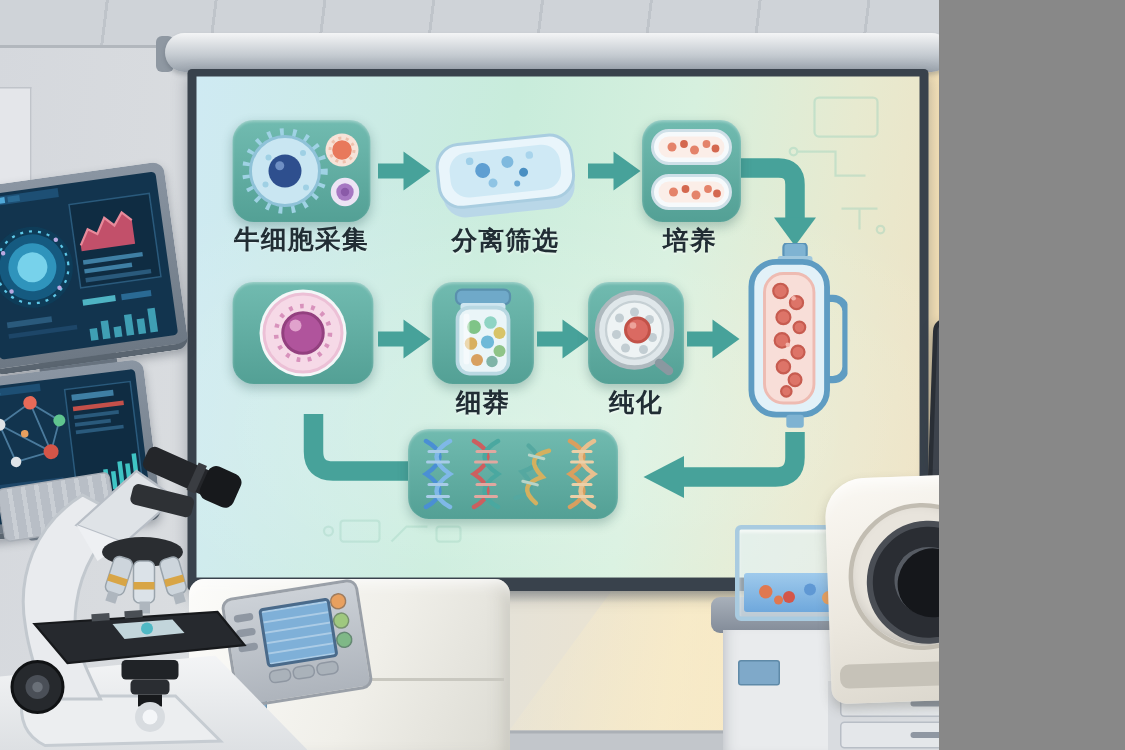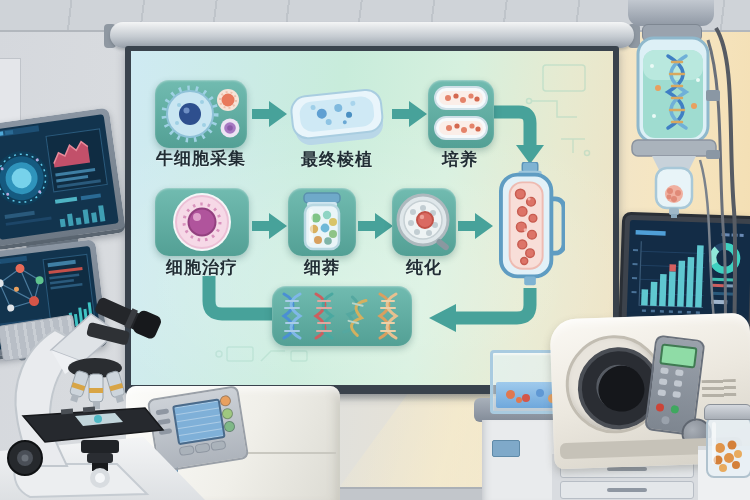--- a/index.html
+++ b/index.html
@@ -1,17 +1,17 @@
 <!DOCTYPE html>
 <html><head>
 <meta charset="utf-8">
 <style>
   html,body{margin:0;padding:0;background:#888;}
-  #scene{position:relative;width:750px;height:500px;overflow:hidden;
-    font-family:Liberation Mono, monospace;
+  #scene{position:relative;width:626px;height:500px;overflow:hidden;
+    font-family:Liberation Serif, serif;
     background:linear-gradient(96deg,#d5d8dd 0%,#dcdfe1 38%,#e9e3d3 64%,#f6e6c2 85%,#f3ddb0 100%);}
   .abs{position:absolute;}
   
   .ceiling{left:0;top:0;width:750px;height:30px;
     background:repeating-linear-gradient(97deg,#cfd3d8 0 70px,#bfc4ca 70px 72px),linear-gradient(#dde0e4,#cdd1d6);
     border-bottom:2px solid #b2b7bd;}
   .floor{left:0;top:487px;width:750px;height:13px;background:#c2c6cb;border-top:2px solid #abb0b6;}
   .beam{left:330px;top:382px;width:270px;height:118px;
     background:linear-gradient(105deg,rgba(255,244,214,0) 0%,rgba(255,240,198,.5) 45%,rgba(255,236,190,.2) 100%);
     clip-path:polygon(32% 0,62% 0,100% 100%,0 100%);}
@@ -203,21 +203,21 @@
       <rect x="4" y="34" width="52" height="22" rx="11" fill="#f6fafc" stroke="#cfe0e8" stroke-width="2"></rect>
       <rect x="8" y="38" width="44" height="14" rx="7" fill="#fbeee8"></rect>
       <circle cx="18" cy="45" r="3" fill="#e4836a"></circle>
         <circle cx="26" cy="43" r="2.6" fill="#d4684f"></circle>
       <circle cx="33" cy="47" r="3" fill="#e4836a"></circle>
         <circle cx="41" cy="43" r="2.6" fill="#e4836a"></circle>
       <circle cx="47" cy="46" r="2.6" fill="#d4684f"></circle>
     </svg>
   </div>
   <div class="flabel" style="left:140px;top:151px;width:122px;">牛细胞采集</div>
-  <div class="flabel" style="left:277px;top:152px;width:120px;">最终棱植</div>
+  <div class="flabel" style="left:277px;top:152px;width:120px;">分离筛选</div>
   <div class="flabel" style="left:420px;top:152px;width:80px;">培养</div>
 
   <div class="fbox" style="left:155px;top:188px;width:94px;height:68px;">
     <svg width="74" height="62" viewBox="0 0 74 62">
       <circle cx="37" cy="31" r="29" fill="#f4f7f8"></circle>
       <circle cx="37" cy="31" r="26" fill="#f6d9e7" stroke="#ecc0d6" stroke-width="2"></circle>
       <circle cx="37" cy="31" r="18" fill="none" stroke="#d892bc" stroke-width="3" stroke-dasharray="2.5 5"></circle>
       <circle cx="37" cy="31" r="13.5" fill="#b0549c"></circle>
       <circle cx="37" cy="31" r="13.5" fill="none" stroke="#93407f" stroke-width="2"></circle>
       <circle cx="32" cy="26" r="4" fill="#e0a2cc"></circle>
@@ -257,21 +257,20 @@
         <circle cx="23" cy="41" r="3" fill="#c2cdd2"></circle>
       <circle cx="35" cy="42" r="3" fill="#c2cdd2"></circle>
       <circle cx="31" cy="29" r="8" fill="#da6a62" stroke="#c25248" stroke-width="2"></circle>
       <circle cx="28" cy="26" r="2.2" fill="#eda39a"></circle>
       <rect x="45" y="47" width="14" height="6" rx="3" transform="rotate(38 45 47)" fill="#8a98a0"></rect>
     </svg>
   </div>
   <svg class="harrow" style="left:458px;top:212px;" viewBox="0 0 36 28">
     <polygon points="0,9 17,9 17,1 35,14 17,27 17,19 0,19" fill="#47a29a"></polygon>
   </svg>
-  <div class="flabel" style="left:142px;top:260px;width:120px;">细胞治疗</div>
   <div class="flabel" style="left:282px;top:260px;width:80px;">细莽</div>
   <div class="flabel" style="left:384px;top:260px;width:80px;">纯化</div>
 
   <svg class="abs" style="left:497px;top:162px;" width="68" height="128" viewBox="0 0 70 132">
     <rect x="26" y="0" width="16" height="11" rx="3" fill="#7fb3d2" stroke="#5a93b8" stroke-width="1.5"></rect>
     <rect x="22" y="9" width="24" height="5" rx="2" fill="#9fc7dd"></rect>
     <path d="M56 38 h4 a9 9 0 0 1 9 9 v38 a9 9 0 0 1 -9 9 h-4" fill="none" stroke="#5f9cc2" stroke-width="5"></path>
     <rect x="4" y="13" width="52" height="105" rx="17" fill="#e2f1f8" stroke="#5f9cc2" stroke-width="4"></rect>
     <rect x="13" y="21" width="34" height="89" rx="13" fill="#f8ded8" stroke="#eebbb2" stroke-width="2"></rect>
     <g fill="#dd7468" stroke="#c75c50" stroke-width="1.5">

